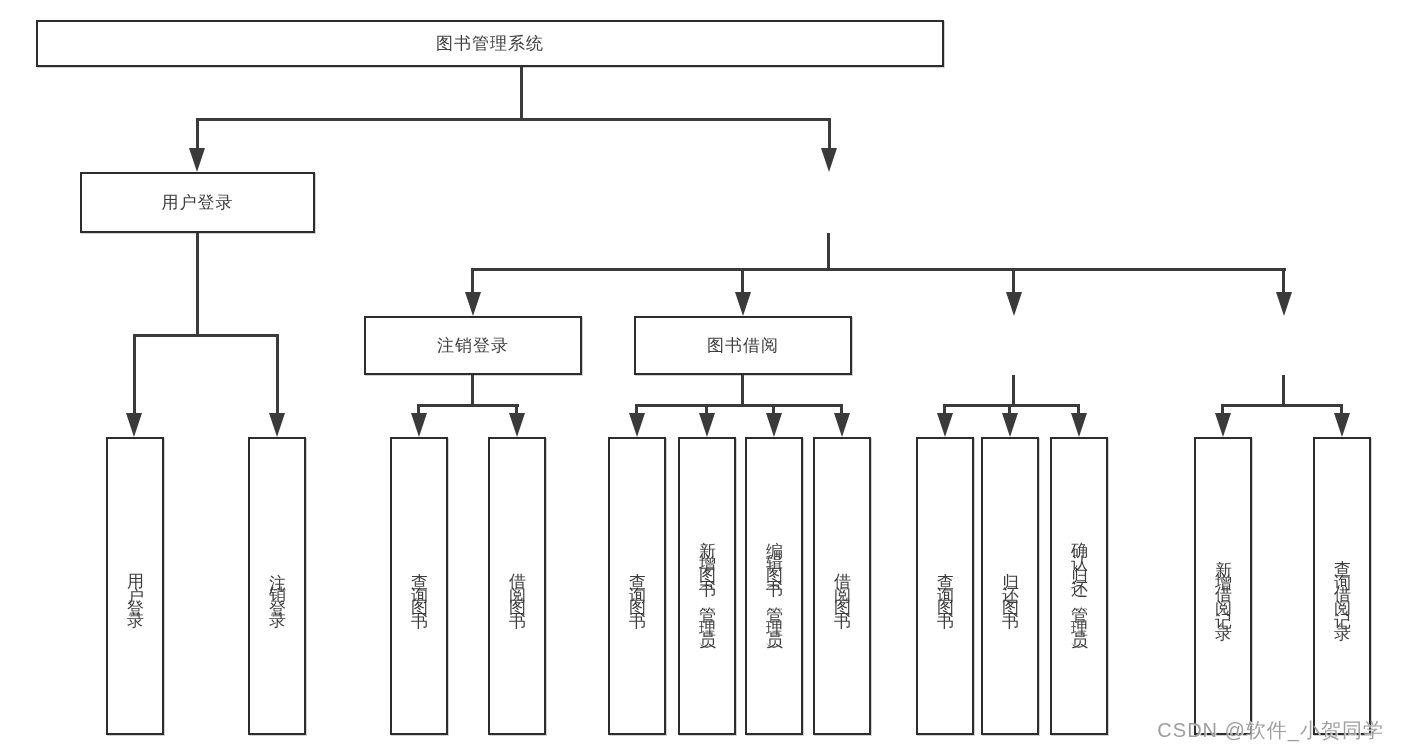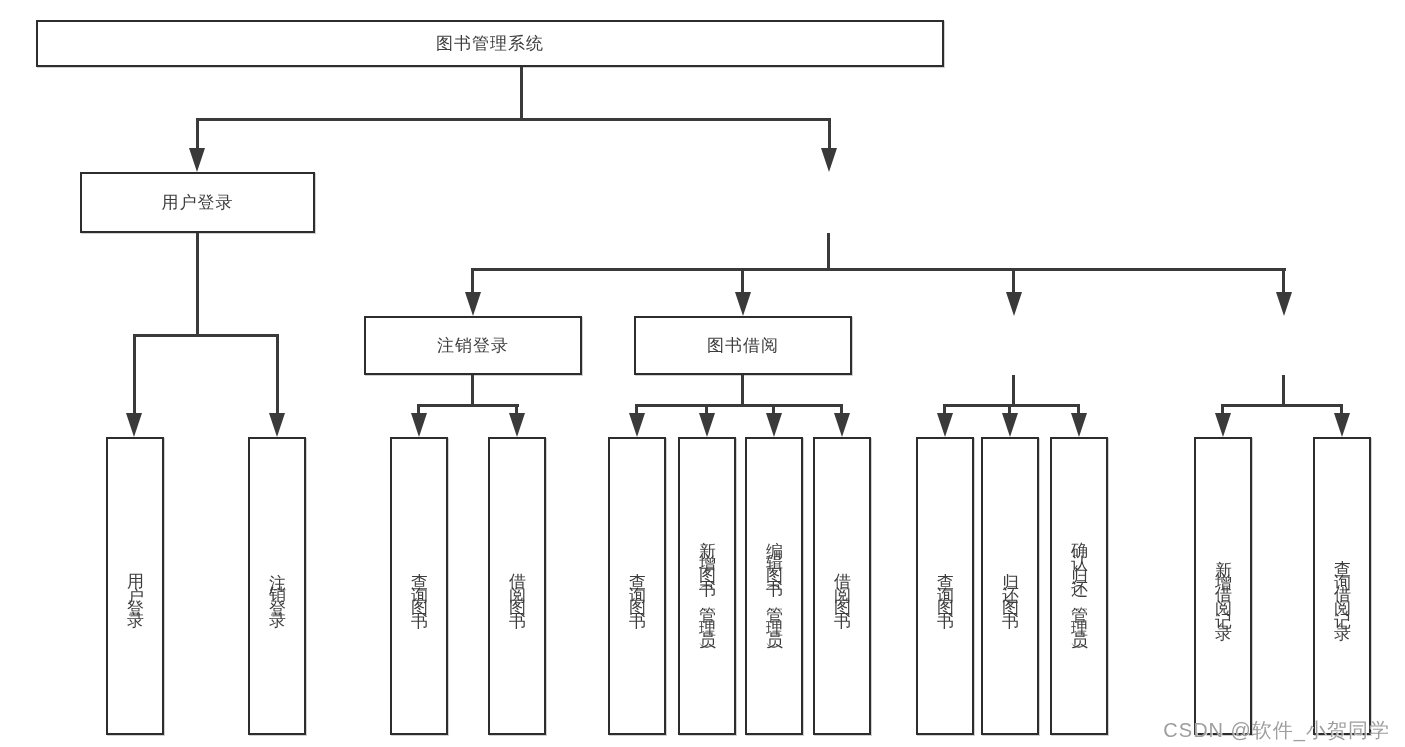--- a/index.html
+++ b/index.html
@@ -22,21 +22,21 @@
     writing-mode:vertical-rl;text-orientation:mixed;
     font-size:17px;letter-spacing:13px;line-height:54px;
     color:var(--text);
   }
   .v{position:absolute;width:3px;background:var(--line);}
   .h{position:absolute;height:3px;background:var(--line);}
   .ah{position:absolute;width:0;height:0;
       border-left:8px solid transparent;border-right:8px solid transparent;
       border-top:24px solid var(--line);}
   .watermark{
-    position:absolute;right:15px;top:717px;font-size:20px;color:var(--wm);
+    position:absolute;right:21px;top:717px;font-size:20px;color:var(--wm);
     letter-spacing:1px;white-space:nowrap;z-index:5;
     text-shadow:1px 1px 0 rgba(255,255,255,.8);
   }
 </style>
 </head>
 <body>
 
 <div class="canvas" style="--line: #3a3a3a; --border: #2d2d2d; --fill: #ffffff; --text: #3c3c3c; --wm: #9e9e9e;">
 
   <div class="box root">图书管理系统</div>

